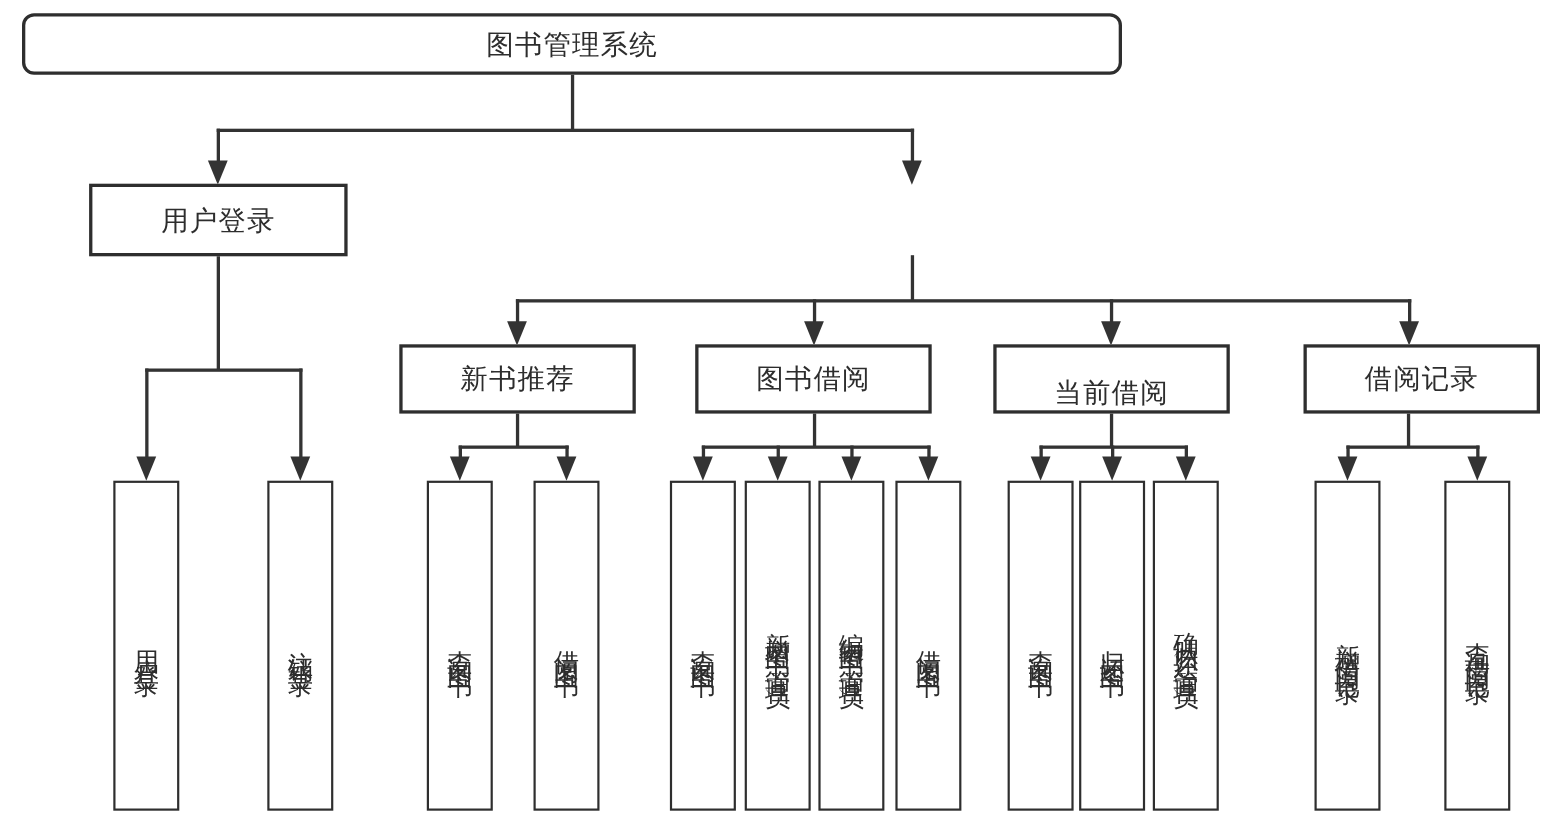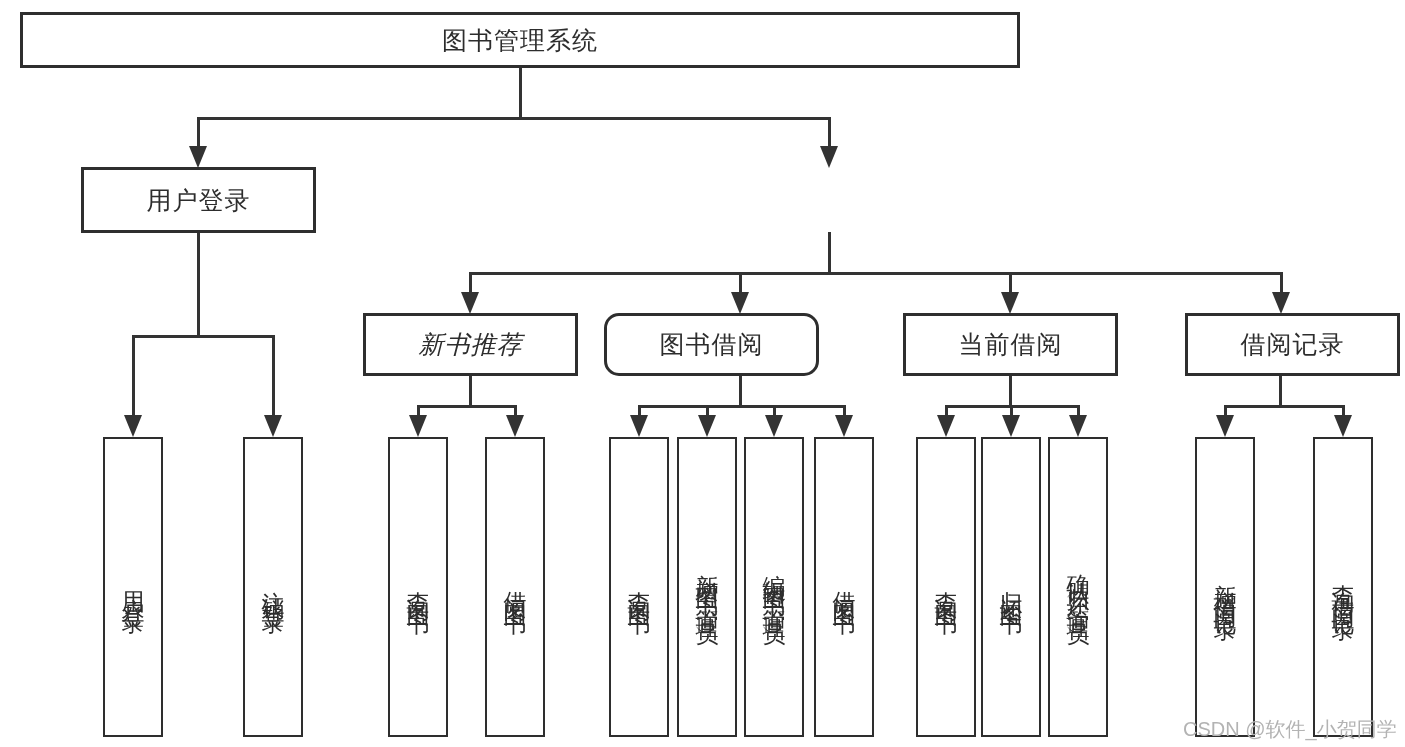--- a/index.html
+++ b/index.html
@@ -24,21 +24,21 @@
     align-items: center;
     justify-content: center;
     z-index: 2;
   }
   .box .hlabel {
     font-size: 25px;
     letter-spacing: 1px;
     color: #2d2d2d;
     white-space: nowrap;
   }
-  .root  { left: 20px;  top: 12px;  width: 1000px; height: 56px; }
+  .root  { left: 20px;  top: 12px;  width: 1000px; height: 56px; border-radius: 11px; }
   .lvl2  { top: 167px; width: 235px; height: 66px; }
   .lvl3  { top: 313px; width: 215px; height: 63px; }
   .leaf  {
     top: 437px; width: 60px; height: 300px;
     border-width: 2px;
   }
   .vtext {
     writing-mode: vertical-rl;
     text-orientation: mixed;
     font-size: 23px;
@@ -76,27 +76,27 @@
 <div class="canvas">
 
   <div class="box root">
     <span class="hlabel">图书管理系统</span>
   </div>
 
   <div class="box lvl2" style="left:81px;">
     <span class="hlabel">用户登录</span>
   </div>
 
-  <div class="box lvl3" style="left:363px;font-style:italic;">
+  <div class="box lvl3" style="left:363px;">
     <span class="hlabel">新书推荐</span>
   </div>
-  <div class="box lvl3" style="left:604px;border-radius:15px;">
+  <div class="box lvl3" style="left:632px;">
     <span class="hlabel">图书借阅</span>
   </div>
-  <div class="box lvl3" style="left:903px;">
+  <div class="box lvl3" style="left:903px;align-items:flex-end;">
     <span class="hlabel">当前借阅</span>
   </div>
   <div class="box lvl3" style="left:1173px;margin-left:12px;">
     <span class="hlabel">借阅记录</span>
   </div>
 
   <div class="box leaf" style="left:103px;">
     <span class="vtext">用户登录</span>
   </div>
   <div class="box leaf" style="left:243px;">
@@ -184,14 +184,13 @@
       <div class="arrow" style="left: 698px; top: 415px;"></div>
       <div class="arrow" style="left: 765px; top: 415px;"></div>
       <div class="arrow" style="left: 835px; top: 415px;"></div>
       <div class="arrow" style="left: 937px; top: 415px;"></div>
       <div class="arrow" style="left: 1002px; top: 415px;"></div>
       <div class="arrow" style="left: 1069px; top: 415px;"></div>
       <div class="arrow" style="left: 1216px; top: 415px;"></div>
       <div class="arrow" style="left: 1334px; top: 415px;"></div>
     </div>
 
-  <div class="watermark">CSDN @软件_小贺同学</div>
 </div>
 
 </body></html>

